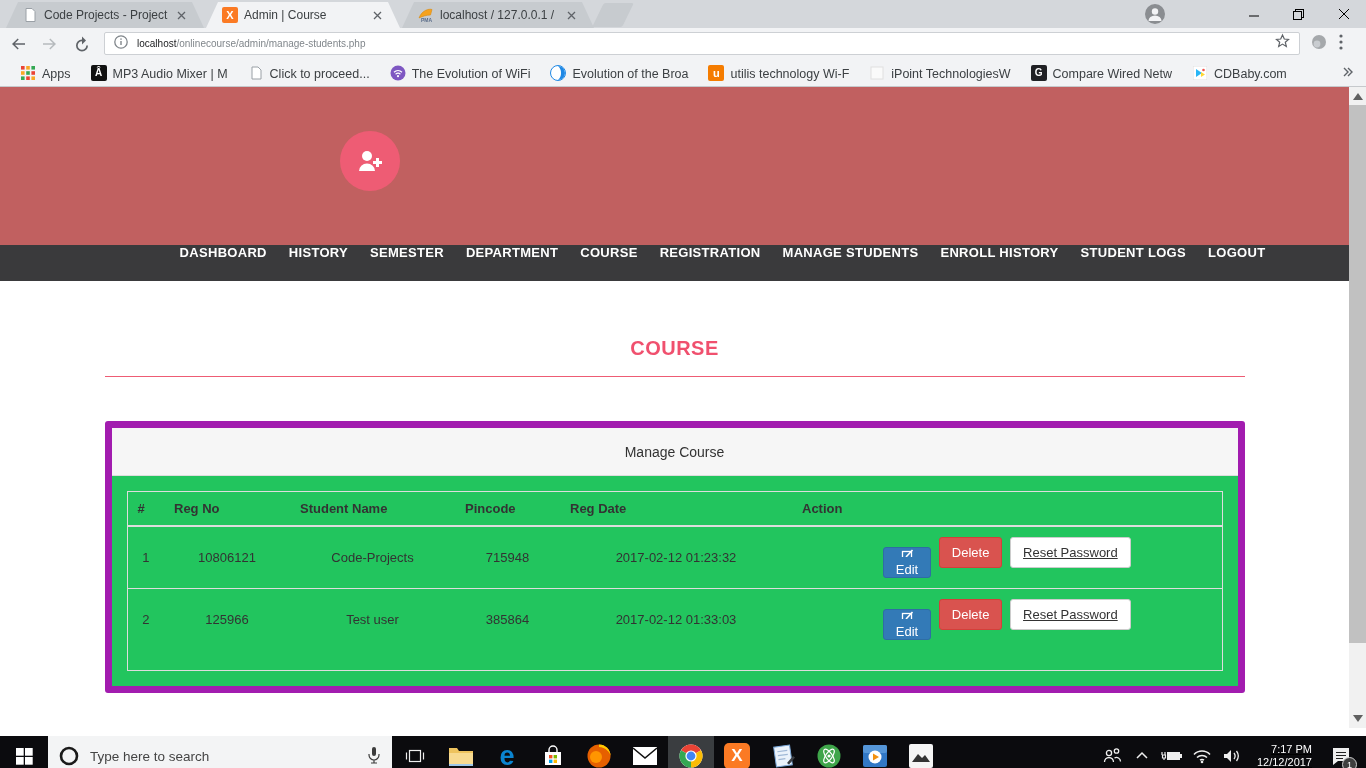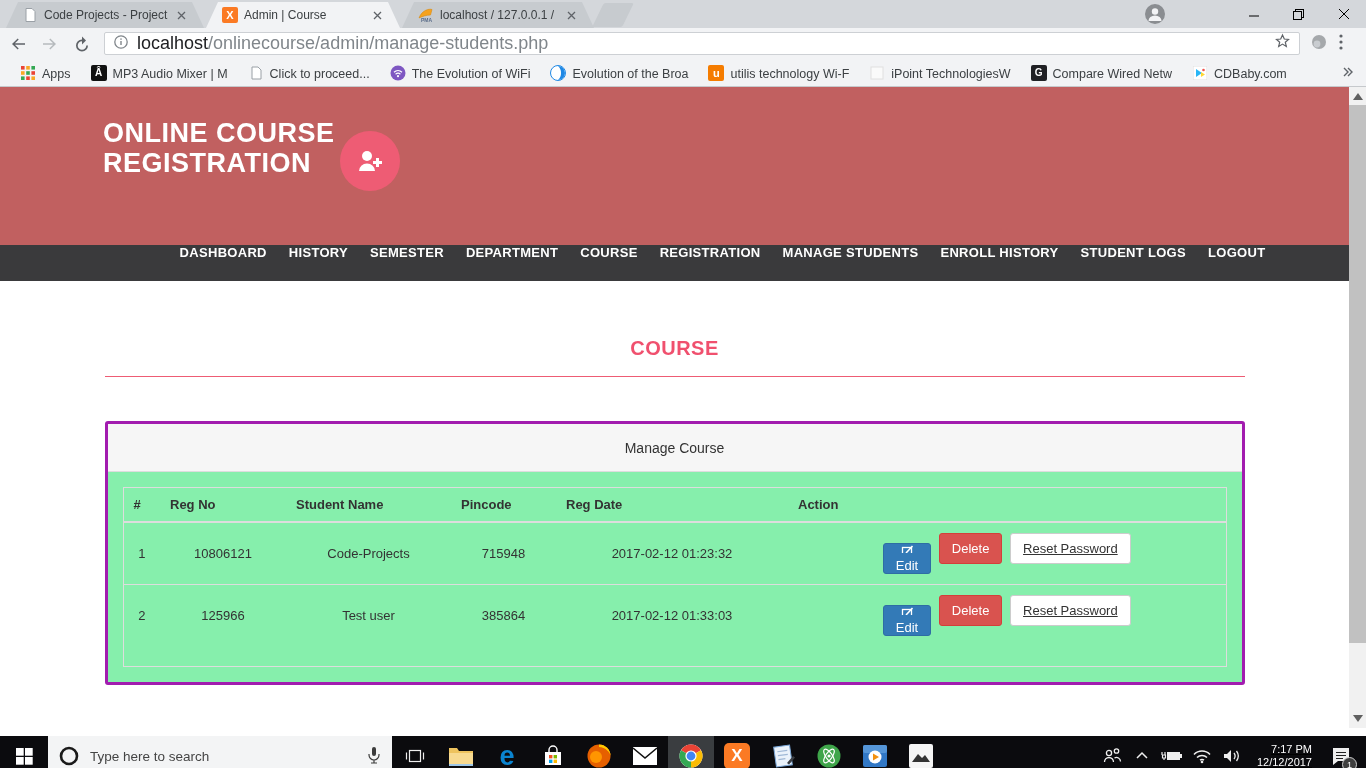--- a/index.html
+++ b/index.html
@@ -20,21 +20,21 @@
                  transform:skewX(-26deg); border-radius:2px; }
   .win-controls { position:absolute; right:0; top:0; height:28px; display:flex; align-items:center; }
   .win-btn { width:45px; height:28px; display:flex; align-items:center; justify-content:center; }
   .profile-btn { position:absolute; right:200px; top:3px; width:22px; height:22px; }
 
   .toolbar { position:absolute; left:0; top:28px; width:1366px; height:31px; background:#f2f3f5;
              display:flex; align-items:center; }
   .nav-btn { width:28px; height:26px; display:flex; align-items:center; justify-content:center; margin-left:4px; }
   .omnibox { margin-left:8px; width:1196px; height:23px; background:#fff; border:1px solid #cdd0d4;
              border-radius:2px; display:flex; align-items:center; padding:0 8px; gap:8px; }
-  .omnibox .url { font-size:18px; color:#80868b; white-space:nowrap; overflow:hidden; flex:1; }
+  .omnibox .url { font-size:10px; color:#80868b; white-space:nowrap; overflow:hidden; flex:1; }
   .omnibox .url b { color:#202124; font-weight:normal; }
   .toolbar-right { display:flex; align-items:center; gap:10px; margin-left:10px; }
 
   .bookmarks { position:absolute; left:0; top:59px; width:1366px; height:28px; background:#f2f3f5;
                border-bottom:1px solid #c6c9cc; display:flex; align-items:center; padding:0 12px; gap:4px; }
   .bm { display:flex; align-items:flex-end; gap:6px; padding:3px 8px; font-size:12.5px; color:#3c4043; white-space:nowrap; }
   .bm-icon { width:16px; height:16px; flex:0 0 16px; display:flex; align-items:center; justify-content:center; }
   .bm-spacer { flex:1; }
 
   
@@ -42,21 +42,21 @@
   .site-header { height:158px; background:#c16060; position:relative; }
   .brand { position:absolute; left:103px; top:31px; width:320px; color:#fff; font-size:27px;
            font-weight:bold; line-height:30px; letter-spacing:.5px; }
   .brand-circle { position:absolute; left:340px; top:44px; width:60px; height:60px; border-radius:50%;
                   background:#ee5c74; display:flex; align-items:center; justify-content:center; }
   .site-nav { height:36px; background:#3a3a3c; display:flex; align-items:flex-start; justify-content:center;
               gap:22px; padding-left:96px; }
   .site-nav span { color:#fff; font-size:13px; font-weight:bold; letter-spacing:.3px; cursor:pointer; }
   .page-title { margin-top:56px; text-align:center; color:#f0506e; font-size:20px; font-weight:bold; letter-spacing:.5px; }
   .title-rule { width:1140px; margin:16px auto 0; border:0; border-top:1px solid #ee5c74; }
-  .panel { width:1140px; margin:44px auto 16px; border:3px solid #a21caf; border-radius:3px; background:#86efac; }
+  .panel { width:1140px; margin:44px auto 16px; border:7px solid #a21caf; border-radius:3px; background:#22c55e; }
   .panel-heading { height:48px; background:#f6f6f6; border-bottom:1px solid #ddd; display:flex;
                    align-items:center; justify-content:center; font-size:14px; color:#333; }
   .panel-body { padding:15px; }
   table.grid { width:100%; border-collapse:collapse; border:1px solid #ddd; font-size:13px; color:#333; }
   table.grid th { text-align:left; padding:9px 10px; border-bottom:2px solid #ddd; font-weight:bold; }
   table.grid td { padding:10px 8px; border-top:1px solid #ddd; text-align:center; vertical-align:middle; }
   table.grid tr:last-child td { padding-bottom:30px; }
   .btn { display:inline-flex; align-items:center; justify-content:center; gap:5px; height:31px;
          padding:0 12px; border-radius:3px; font-size:13px; margin:0 2px; cursor:pointer; }
   .btn-edit { background:#337ab7; border:1px solid #2e6da4; color:#fff;flex-direction:column; }
@@ -278,21 +278,20 @@
     </span>
     <span class="bm-spacer"></span>
     <span>
       <svg width="12" height="12">
           <path d="M2 2l4 4-4 4M6 2l4 4-4 4" stroke="#5f6368" stroke-width="1.4" fill="none"></path>
         </svg></span>
   </div>
 
   <div class="page">
     <div class="site-header">
-      <div class="brand">ONLINE COURSE REGISTRATION</div>
       <div class="brand-circle">
         <svg width="32" height="32">
             <circle cx="13" cy="11" r="5" fill="#fff"></circle>
             <path d="M5 26a8 7.5 0 0 1 16 0z" fill="#fff"></path>
             <path d="M21 16h3v-3h3v3h3v3h-3v3h-3v-3h-3z" fill="#fff" transform="translate(-2,0)"></path>
           </svg>
       </div>
     </div>
     <div class="site-nav">
       <span>DASHBOARD</span>

